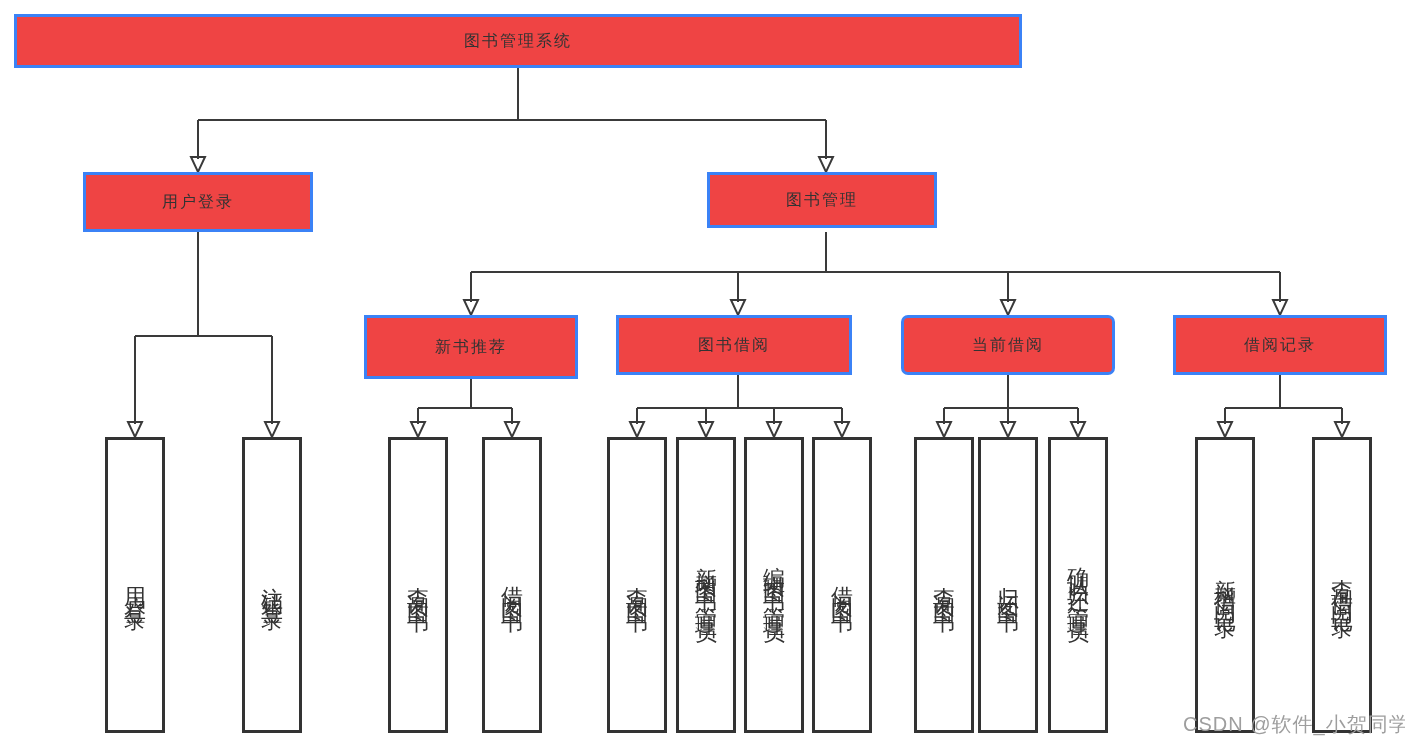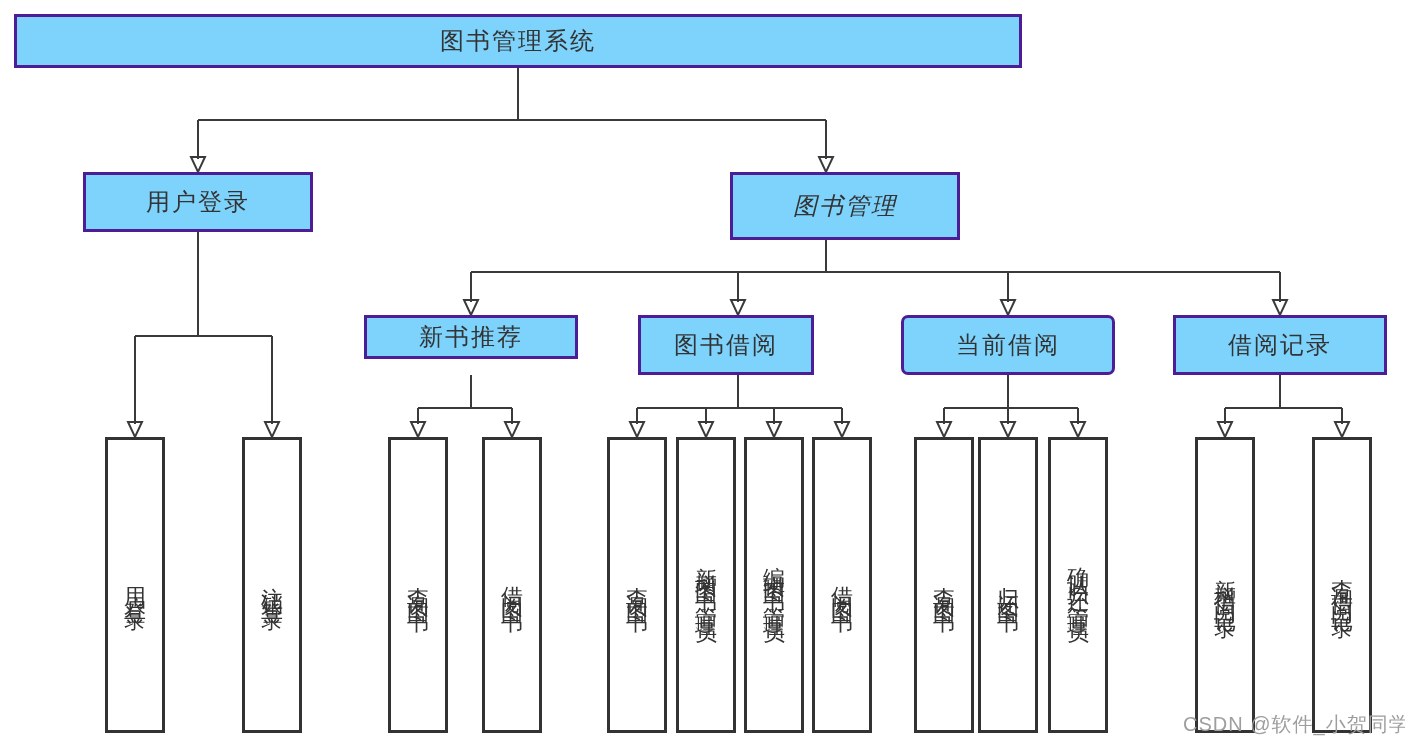--- a/index.html
+++ b/index.html
@@ -1,23 +1,23 @@
 <!DOCTYPE html>
 <html><head>
 <meta charset="utf-8">
 <style>
   html,body{margin:0;padding:0;background:#ffffff;}
   body{width:1405px;height:747px;font-family:"Liberation Sans","DejaVu Sans",sans-serif;}
   .stage{position:relative;width:1405px;height:747px;background:#ffffff;overflow:hidden;}
   .wires{position:absolute;left:0;top:0;width:1405px;height:747px;}
   .wires path{stroke:#3a3a3a;stroke-width:2;fill:none;}
   .node{
-    position:absolute;box-sizing:border-box;background:#7dd3fc;border:3px solid #4c1d95;
+    position:absolute;box-sizing:border-box;background:#ef4444;border:3px solid #3b82f6;
     display:flex;align-items:center;justify-content:center;
-    color:#333333;font-size:24px;letter-spacing:2px;z-index:2;
+    color:#333333;font-size:16px;letter-spacing:2px;z-index:2;
   }
   .leaf{
     position:absolute;box-sizing:border-box;background:#ffffff;border:3px solid #333333;
     display:flex;align-items:center;justify-content:center;z-index:2;
   }
   .leaf .vtext{
     writing-mode:vertical-rl;text-orientation:mixed;
     font-size:22px;letter-spacing:8px;color:#333333;line-height:1;
   }
   .watermark{
@@ -66,24 +66,24 @@
     <use href="#arw" transform="translate(944,437)"></use>
     <use href="#arw" transform="translate(1008,437)"></use>
     <use href="#arw" transform="translate(1078,437)"></use>
     <use href="#arw" transform="translate(1225,437)"></use>
     <use href="#arw" transform="translate(1342,437)"></use>
   </svg>
 
   <div class="node" style="left:14px;top:14px;width:1008px;height:54px;">图书管理系统</div>
 
   <div class="node" style="left:83px;top:172px;width:230px;height:60px;">用户登录</div>
-  <div class="node" style="left:730px;top:172px;width:230px;height:68px;font-style:italic;">图书管理</div>
+  <div class="node" style="left:707px;top:172px;width:230px;height:56px;">图书管理</div>
 
-  <div class="node" style="left:364px;top:315px;width:214px;height:44px;">新书推荐</div>
-  <div class="node" style="left:638px;top:315px;width:176px;height:60px;">图书借阅</div>
+  <div class="node" style="left:364px;top:315px;width:214px;height:64px;">新书推荐</div>
+  <div class="node" style="left:616px;top:315px;width:236px;height:60px;">图书借阅</div>
   <div class="node" style="left:901px;top:315px;width:214px;height:60px;border-radius:7px;">当前借阅</div>
   <div class="node" style="left:1173px;top:315px;width:214px;height:60px;">借阅记录</div>
 
   <div class="leaf" style="left:105px;top:437px;width:60px;height:296px;">
     <span class="vtext">用户登录</span>
   </div>
   <div class="leaf" style="left:242px;top:437px;width:60px;height:296px;">
     <span class="vtext">注销登录</span>
   </div>
 

